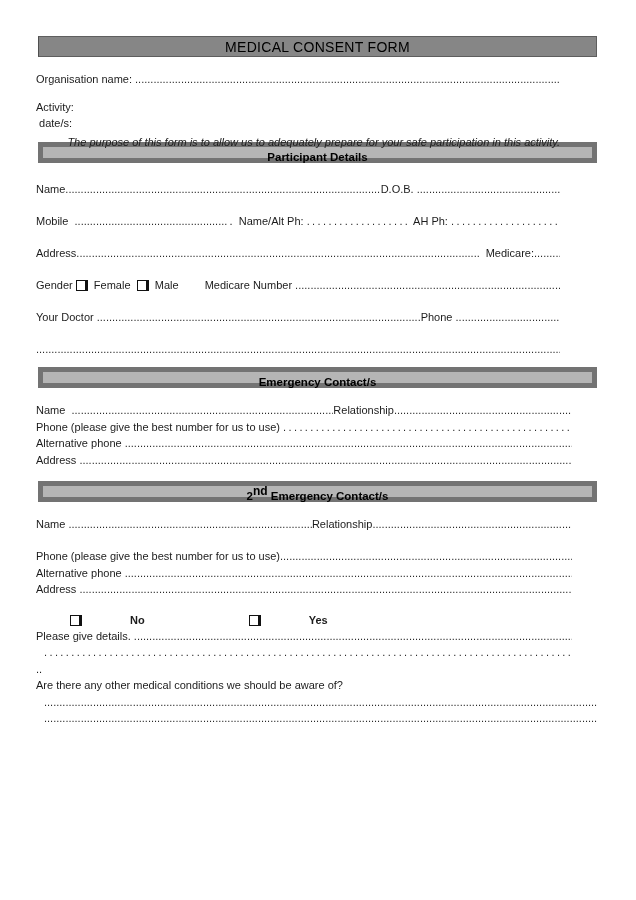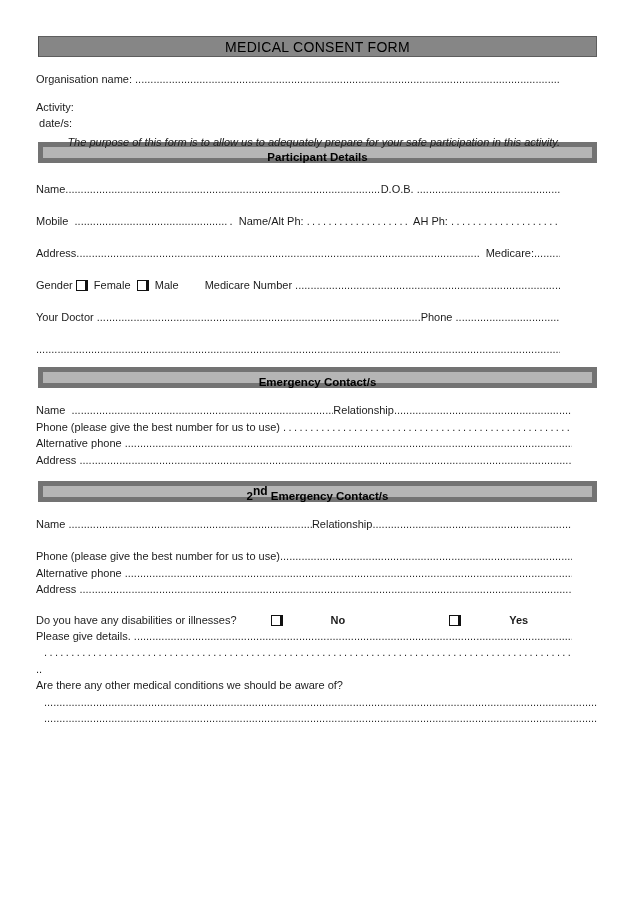--- a/index.html
+++ b/index.html
@@ -217,21 +217,20 @@
     <span class="lbl">Alternative phone </span>
     <span class="dots">........................................................................................................................................................................................................................................................</span>
   </div>
   <div class="row row-mid tight">
     <span class="lbl">Address </span>
     <span class="dots">........................................................................................................................................................................................................................................................</span>
   </div>
 
 
   <div class="row mt14">
-    <span class="lbl">Do you have any disabilities or illnesses?</span>
     <span class="cb" style="margin-left:34px"></span>
     <span class="lbl bold">No</span>
     <span class="cb" style="margin-left:104px"></span>
     <span class="lbl bold">Yes</span>
   </div>
 
   <div class="row row-mid tight">
     <span class="lbl">Please give details. </span>
     <span class="dots">........................................................................................................................................................................................................................................................</span>
   </div>

